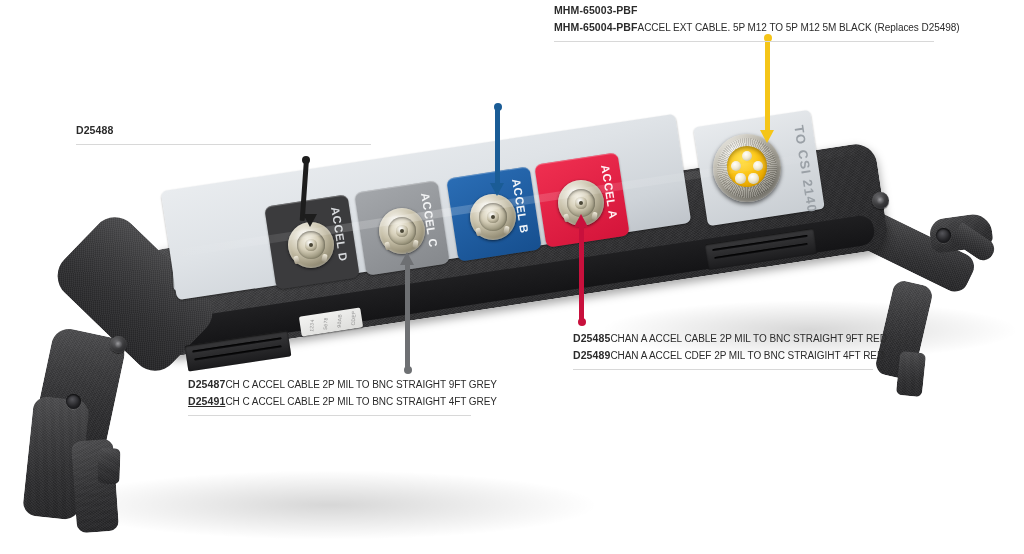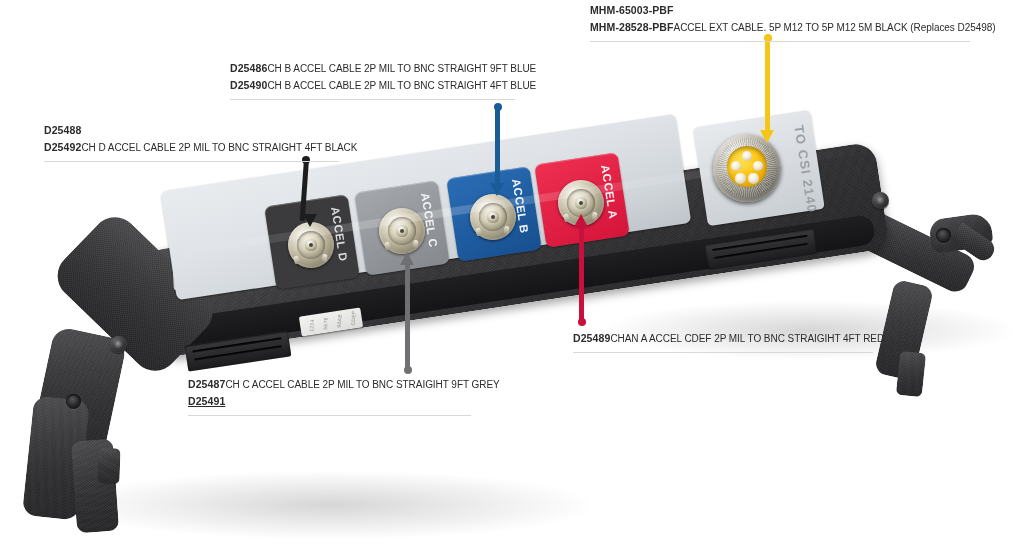--- a/index.html
+++ b/index.html
@@ -305,66 +305,56 @@
     <div class="lshaft" style="left:579px;top:226px;width:5px;height:96px;background:#c8103c;"></div>
     <div class="larrow" style="left:574px;top:214px;border-left:7px solid transparent;border-right:7px solid transparent;border-bottom:13px solid #c8103c;"></div>
   </div>
 
   <div class="leader" style="left:0;top:0;">
     <div class="ldot" style="left:404px;top:366px;width:8px;height:8px;background:#6e7073;"></div>
     <div class="lshaft" style="left:405px;top:264px;width:5px;height:106px;background:#6e7073;"></div>
     <div class="larrow" style="left:400px;top:252px;border-left:7px solid transparent;border-right:7px solid transparent;border-bottom:13px solid #6e7073;"></div>
   </div>
 
-  <div class="callout" style="left:590px;top:4px;width:380px;">
+  <div class="callout" style="left:554px;top:4px;width:380px;">
     <div class="crow">
       <span class="cpn" style="width:104px;">MHM-65003-PBF</span>
     </div>
     <div class="crow">
-      <span class="cpn" style="width:104px;">MHM-28528-PBF</span>
+      <span class="cpn" style="width:104px;">MHM-65004-PBF</span>
       <span class="cdesc">ACCEL EXT CABLE. 5P M12 TO 5P M12 5M BLACK (Replaces D25498)</span>
     </div>
     <div class="crule"></div>
   </div>
 
-  <div class="callout" style="left:230px;top:62px;width:285px;">
-    <div class="crow">
-      <span class="cpn" style="width:60px;">D25486</span>
-      <span class="cdesc">CH B ACCEL CABLE 2P MIL TO BNC STRAIGHT 9FT BLUE</span>
-    </div>
-    <div class="crow">
-      <span class="cpn" style="width:60px;">D25490</span>
-      <span class="cdesc">CH B ACCEL CABLE 2P MIL TO BNC STRAIGHT 4FT BLUE</span>
+
+  <div class="callout" style="left:76px;top:124px;width:295px;">
+    <div class="crow">
+      <span class="cpn" style="width:62px;">D25488</span>
     </div>
     <div class="crule"></div>
   </div>
 
-  <div class="callout" style="left:44px;top:124px;width:295px;">
-    <div class="crow">
-      <span class="cpn" style="width:62px;">D25488</span>
-    </div>
-    <div class="crow">
-      <span class="cpn" style="width:62px;">D25492</span>
-      <span class="cdesc">CH D ACCEL CABLE 2P MIL TO BNC STRAIGHT 4FT BLACK</span>
-    </div>
-    <div class="crule"></div>
-  </div>
-
   <div class="callout" style="left:573px;top:332px;width:300px;">
+    <div class="crow">
+      <span class="cpn" style="width:62px;">D25485</span>
+      <span class="cdesc">CHAN A ACCEL CABLE 2P MIL TO BNC STRAIGHT 9FT RED</span>
+    </div>
     <div class="crow">
       <span class="cpn" style="width:62px;">D25489</span>
       <span class="cdesc">CHAN A ACCEL CDEF 2P MIL TO BNC STRAIGIHT 4FT RED</span>
     </div>
     <div class="crule"></div>
   </div>
 
   <div class="callout" style="left:188px;top:378px;width:283px;">
     <div class="crow">
       <span class="cpn" style="width:60px;">D25487</span>
-      <span class="cdesc">CH C ACCEL CABLE 2P MIL TO BNC STRAIGIHT 9FT GREY</span>
+      <span class="cdesc">CH C ACCEL CABLE 2P MIL TO BNC STRAIGHT 9FT GREY</span>
     </div>
     <div class="crow">
       <span class="cpn" style="width:60px;text-decoration:underline;">D25491</span>
+      <span class="cdesc">CH C ACCEL CABLE 2P MIL TO BNC STRAIGHT 4FT GREY</span>
     </div>
     <div class="crule"></div>
   </div>
 
 </div>
 
 </body></html>

